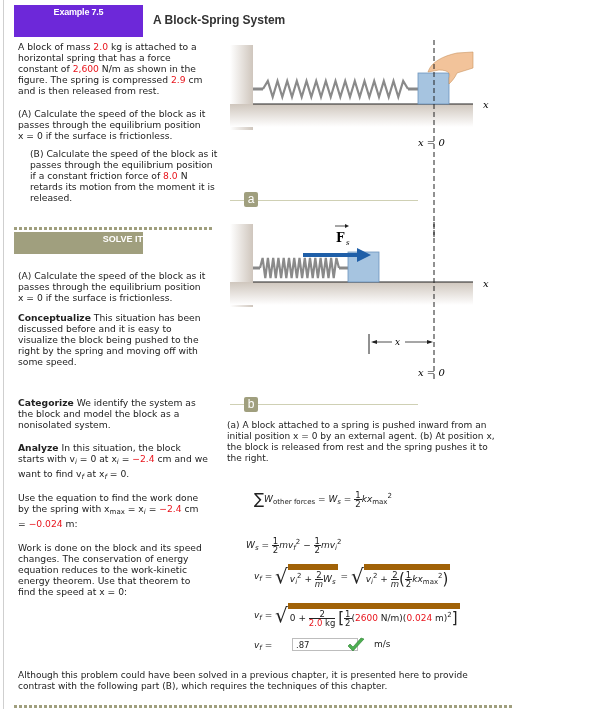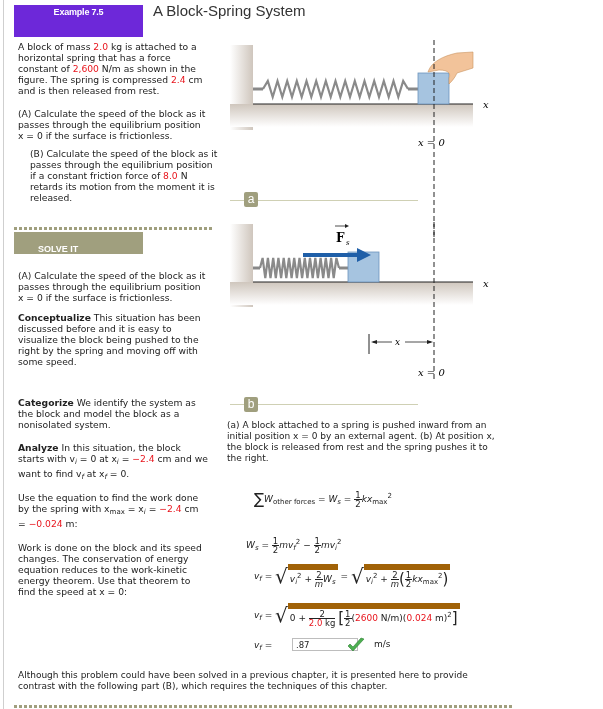--- a/index.html
+++ b/index.html
@@ -1,28 +1,28 @@
 <!DOCTYPE html>
 <html><head>
 <meta charset="utf-8">
 <style>
   * { box-sizing: border-box; margin: 0; padding: 0; }
   html, body { width: 603px; height: 709px; background: #ffffff; overflow: hidden; }
   body { position: relative; font-family: "DejaVu Sans", sans-serif; font-size: 9.2px; color: #222; line-height: 11px; }
   .left-rule { position: absolute; left: 3px; top: 0; width: 1px; height: 709px; background: #cfcfcf; }
   .header-bar { position: absolute; left: 14px; top: 5px; width: 129px; height: 32px; background: #6d28d9; }
   .header-bar span { position: absolute; left: 0; right: 0; top: 2px; text-align: center; color: #fff; font-family: "Liberation Sans", sans-serif; font-weight: bold; font-size: 9px; letter-spacing: -0.2px; }
-  .header-title { position: absolute; left: 153px; top: 5px; font-family: "Liberation Sans", sans-serif; font-weight: normal; font-size: 15px; color: #333; }
+  .header-title { position: absolute; left: 153px; top: 15px; font-family: "Liberation Sans", sans-serif; font-weight: bold; font-size: 12px; color: #333; }
   .txt { position: absolute; left: 18px; width: 190px; }
   .red { color: #e8141c; }
   .b { font-weight: bold; }
   i { font-style: italic; }
   .dots { position: absolute; height: 3px; background-image: linear-gradient(to right, #a09f7e 55%, transparent 55%); background-size: 5px 3px; background-repeat: repeat-x; }
   .solve-bar { position: absolute; left: 14px; top: 232px; width: 129px; height: 22px; background: #a09f7e; }
-  .solve-bar span { position: absolute; left: 0; right: 0; top: 12px; text-align: left; color: #fff; font-family: "Liberation Sans", sans-serif; font-weight: bold; font-size: 9px; padding-left: 24px; }
+  .solve-bar span { position: absolute; left: 0; right: 0; top: 2px; text-align: right; color: #fff; font-family: "Liberation Sans", sans-serif; font-weight: bold; font-size: 9px; padding-left: 24px; }
   .fig-label { position: absolute; width: 14px; height: 15px; background: #a09f7e; color: #fff; border-radius: 2px; font-family: "Liberation Sans", sans-serif; font-size: 12px; line-height: 14px; text-align: center; }
   .fig-line { position: absolute; height: 1px; background: #cfd0b4; }
   .caption { position: absolute; left: 227px; top: 420px; width: 270px; font-size: 9px; line-height: 11px; }
   .eq { position: absolute; font-size: 9px; white-space: nowrap; }
   .frac { display: inline-block; vertical-align: middle; text-align: center; line-height: 8px; font-size: 8.5px; }
   .frac .n { display: block; border-bottom: 1px solid #222; padding: 0 1px; }
   .frac .d { display: block; }
   .sub { font-size: 7px; vertical-align: -2px; }
   .sup { font-size: 7px; vertical-align: 4px; }
   .sqrt { display: inline-block; vertical-align: middle; border-top: 6px solid #a16207; padding: 1px 2px 0 2px; margin-left: 0; }
@@ -37,21 +37,21 @@
 <body>
 
 <div class="left-rule"></div>
 
 <div class="header-bar">
   <span>Example 7.5</span>
 </div>
 <div class="header-title">A Block-Spring System</div>
 
 <div class="txt" style="top:41px;">
-  <span>A block of mass </span><span class="red">2.0</span><span> kg is attached to a horizontal spring that has a force constant of </span><span class="red">2,600</span><span> N/m as shown in the figure. The spring is compressed </span><span class="red">2.4</span><span> cm and is then released from rest.</span>
+  <span>A block of mass </span><span class="red">2.0</span><span> kg is attached to a horizontal spring that has a force constant of </span><span class="red">2,600</span><span> N/m as shown in the figure. The spring is compressed </span><span class="red">2.9</span><span> cm and is then released from rest.</span>
 </div>
 
 <div class="txt" style="top:108px;">(A) Calculate the speed of the block as it passes through the equilibrium position x = 0 if the surface is frictionless.</div>
 
 <div class="txt" style="top:148px;margin-left:12px;">
   <span>(B) Calculate the speed of the block as it passes through the equilibrium position if a constant friction force of </span><span class="red">8.0</span><span> N retards its motion from the moment it is released.</span>
 </div>
 
 <div class="dots" style="left:14px; top:227px; width:200px;"></div>
 

